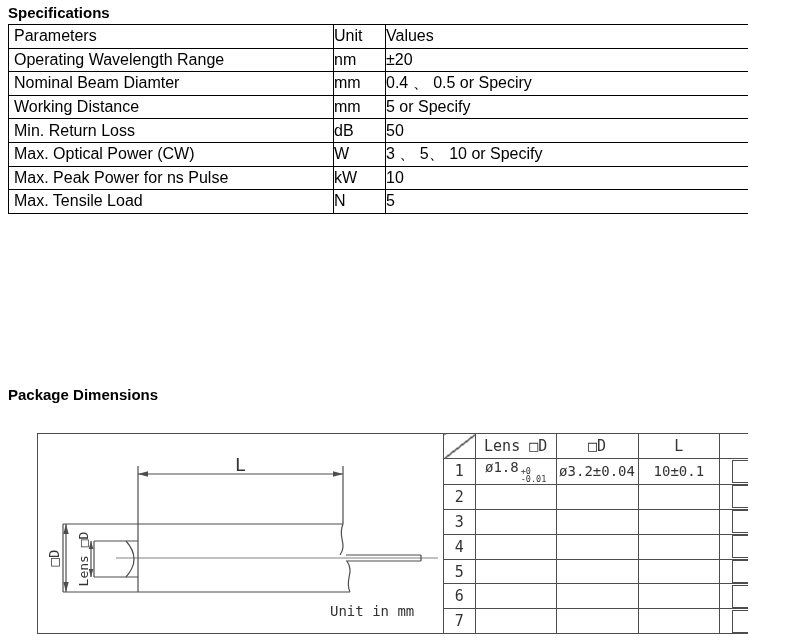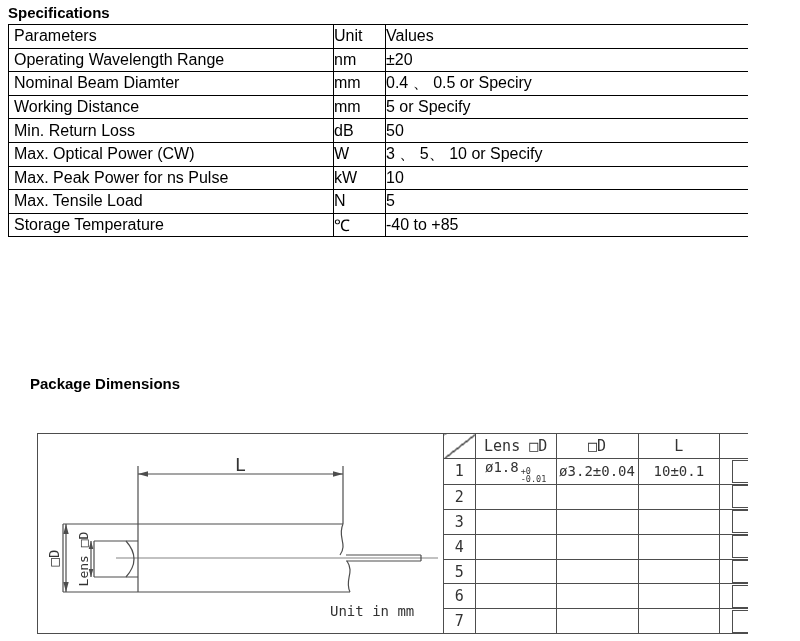--- a/index.html
+++ b/index.html
@@ -1,21 +1,21 @@
 <!DOCTYPE html>
 <html><head>
 <meta charset="utf-8">
 <style>
   html,body{margin:0;padding:0;background:#fff;}
   body{width:800px;height:641px;font-family:"Liberation Sans",sans-serif;color:#000;}
   .page{position:relative;width:748px;height:641px;background:#fff;overflow:hidden;}
 
   .sec-title{position:absolute;font-size:15px;font-weight:bold;white-space:nowrap;}
   #spec-title{left:8px;top:4px;}
-  #pkg-title{left:8px;top:375px;margin-left:22px;}
+  #pkg-title{left:8px;top:386px;}
 
   table.spec{position:absolute;left:8px;top:24px;width:786px;border-collapse:collapse;
              table-layout:fixed;font-size:16px;}
   table.spec td{border:1px solid #000;height:22.6px;padding:0 0 0 5px;white-space:nowrap;overflow:hidden;}
   table.spec td.c{text-align:left;padding:0;}
 
   .figure{position:absolute;left:37px;top:433px;width:729px;height:199px;border:1px solid #4d4d4d;}
   svg.draw{position:absolute;left:0;top:0;}
 
   table.dims{position:absolute;left:405px;top:-1px;border-collapse:collapse;table-layout:fixed;
@@ -76,25 +76,20 @@
         </tr>
       <tr>
           <td>Max. Peak Power for ns Pulse</td>
           <td class="c">kW</td>
           <td class="c">10</td>
         </tr>
       <tr>
           <td>Max. Tensile Load</td>
           <td class="c">N</td>
           <td class="c">5</td>
-        </tr>
-      <tr>
-          <td>Storage Temperature</td>
-          <td class="c">℃</td>
-          <td class="c">-40 to +85</td>
         </tr>
     </tbody>
   </table>
 
   <div class="sec-title" id="pkg-title">Package Dimensions</div>
 
   <div class="figure">
 
     <svg class="draw" width="729" height="199" viewBox="0 0 729 199">
       <g stroke="#4d4d4d" stroke-width="1.2" fill="none">

